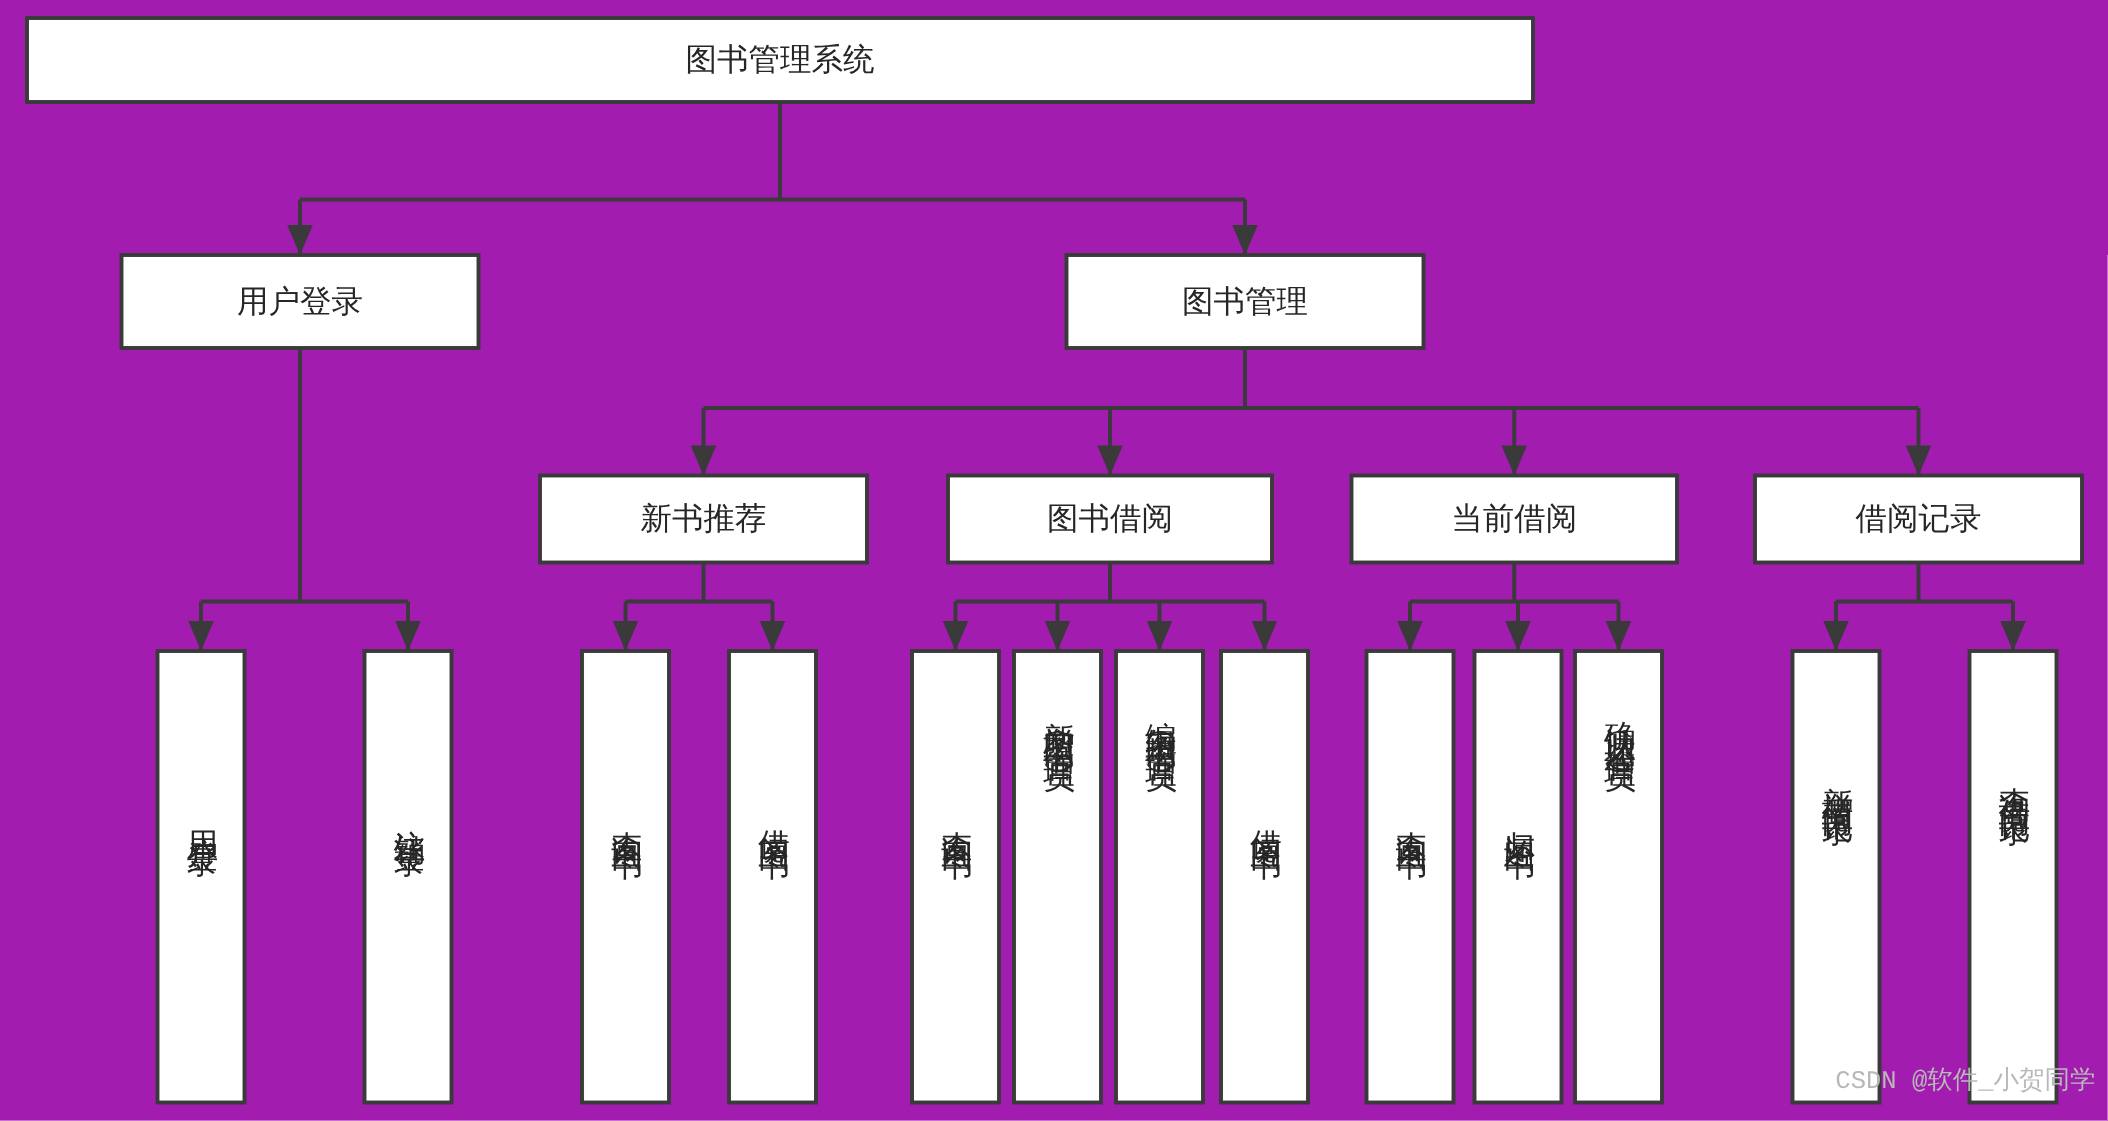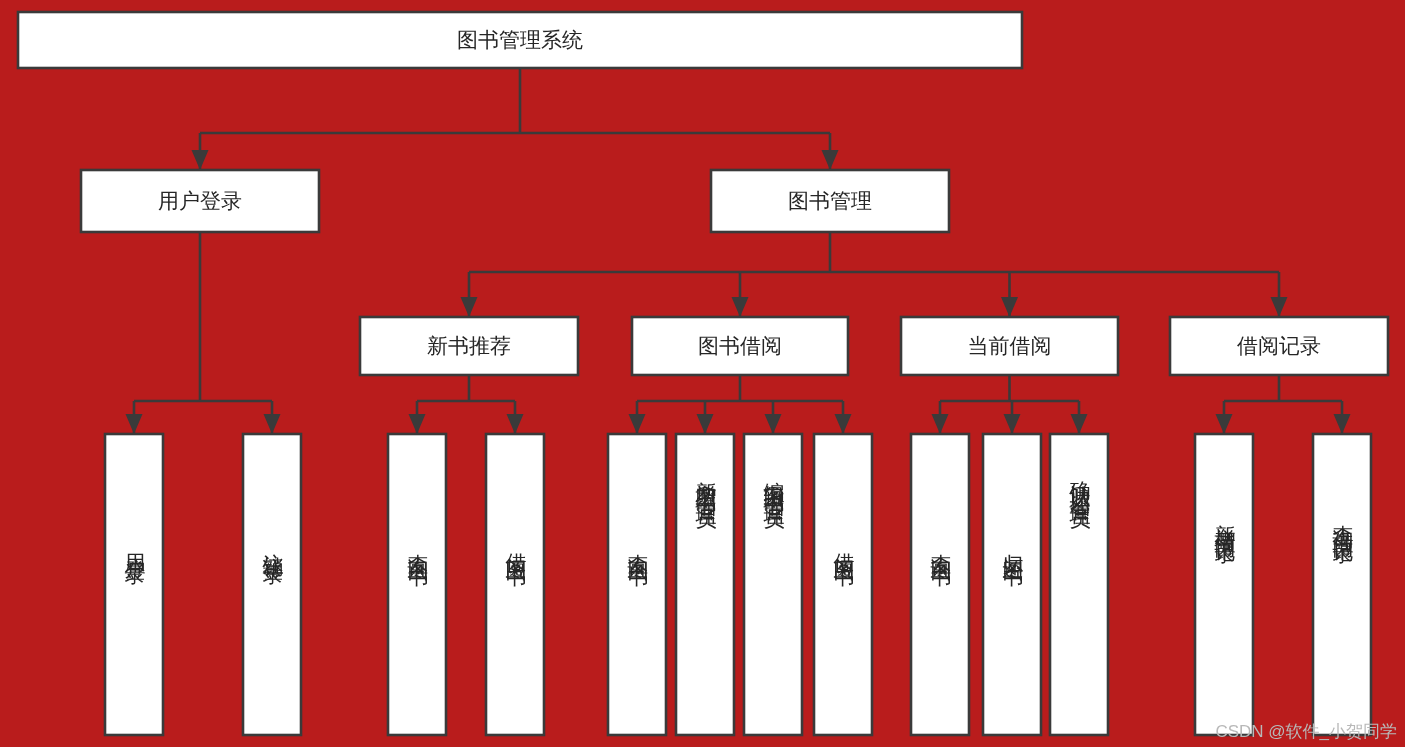--- a/index.html
+++ b/index.html
@@ -10,21 +10,21 @@
   body {
     width: 1405px;
     height: 747px;
     font-family: "DejaVu Sans", "Liberation Sans", sans-serif;
     overflow: hidden;
   }
   #diagram-root {
     position: relative;
     width: 1405px;
     height: 747px;
-    background: #b91c1c;
+    background: #a21caf;
   }
   svg.diagram {
     position: absolute;
     left: 0;
     top: 0;
     width: 1405px;
     height: 747px;
   }
   .node-box {
     fill: #ffffff;
@@ -52,22 +52,22 @@
     font-family: "DejaVu Sans", "Liberation Sans", sans-serif;
     font-size: 21px;
     fill: #262626;
     text-anchor: middle;
     writing-mode: vertical-rl;
     letter-spacing: 4px;
   }
   .watermark-text {
     position: absolute;
     right: 8px;
-    bottom: 4px;
-    font-family: Liberation Sans, sans-serif;
+    bottom: 16px;
+    font-family: Liberation Mono, monospace;
     font-size: 17px;
     color: #b8b8b8;
     white-space: nowrap;
     pointer-events: none;
   }
 </style>
 </head>
 <body>
 
 <div id="diagram-root">

